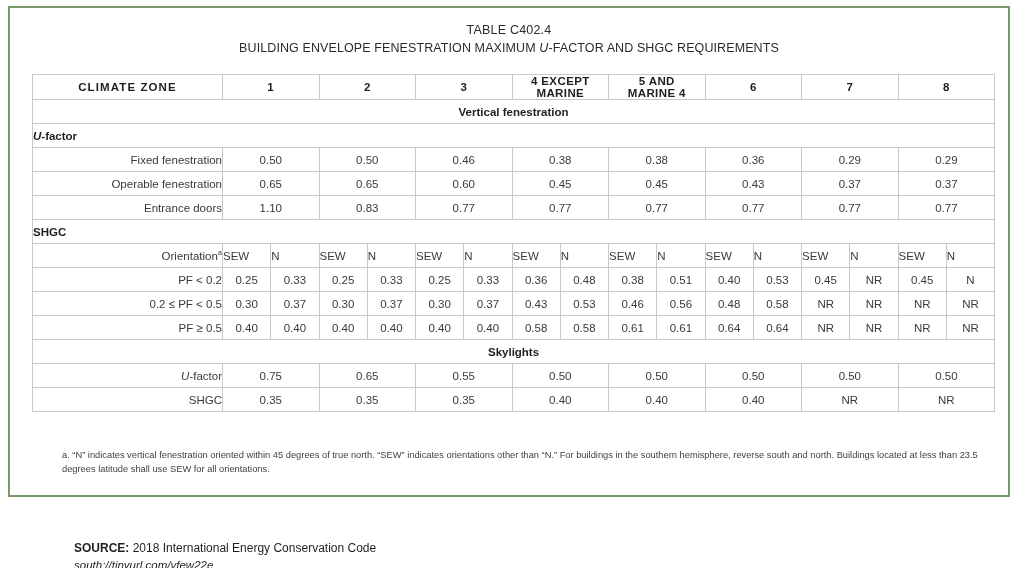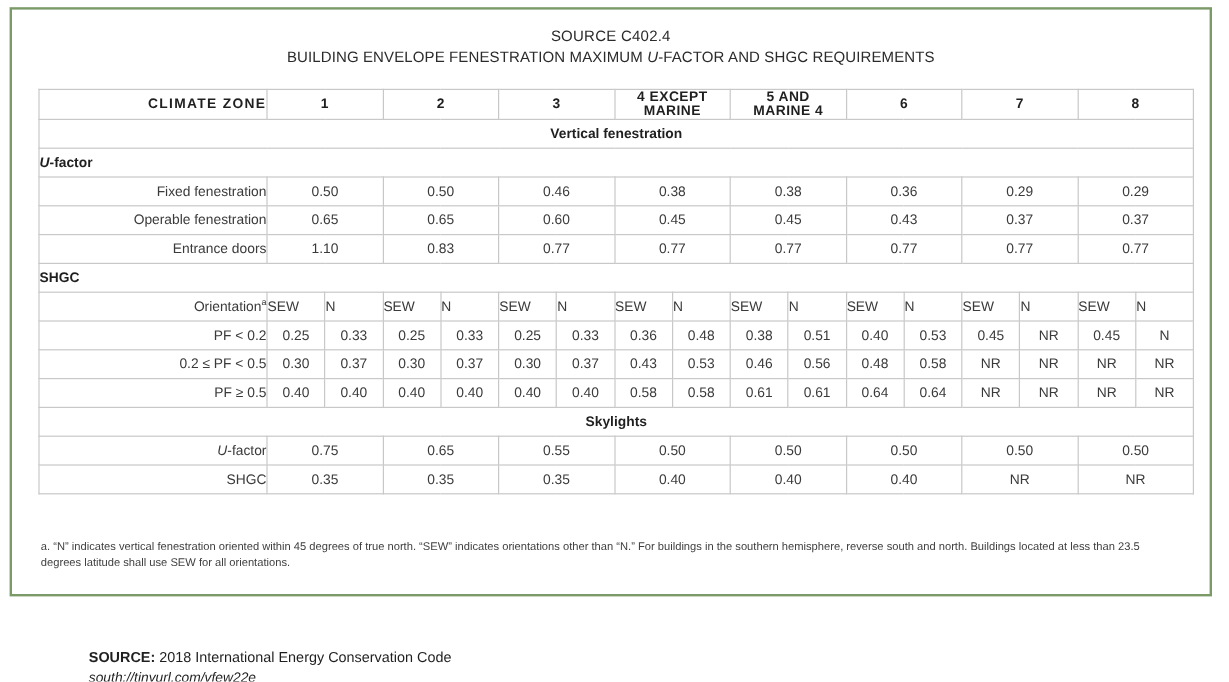--- a/index.html
+++ b/index.html
@@ -75,21 +75,20 @@
   .cz-head td {
     height: 47px;
     font-weight: bold;
     font-size: 11.5px;
     color: #1f1f1f;
     text-align: center;
     letter-spacing: 0.4px;
   }
   .cz-head td.zone-label {
     letter-spacing: 1.1px;
-    text-align: right;
   }
   .section-row td {
     height: 22px;
     text-align: center;
     font-weight: bold;
     font-size: 11.5px;
     color: #1f1f1f;
   }
   .subsection-row td {
     height: 22px;
@@ -131,20 +130,21 @@
     top: 430px;
     width: 960px;
   }
   .fn-main {
     font-size: 9.5px;
     color: #3f3f3f;
     line-height: 13px;
   }
   .fn-a {
     margin-top: 11px;
+    margin-left: 28px;
     font-size: 9.3px;
     color: #3f3f3f;
     line-height: 13.5px;
     width: 930px;
   }
 
   
   .source {
     position: absolute;
     left: 26px;
@@ -162,21 +162,21 @@
   }
 </style>
 </head>
 <body>
 
 <div id="page">
 
   <div class="green-card">
 
     <div class="title-block">
-      <div class="title-line1">SOURCE C402.4</div>
+      <div class="title-line1">TABLE C402.4</div>
       <div class="title-line2"><span>BUILDING ENVELOPE FENESTRATION MAXIMUM </span><span class="ital">U</span><span>-FACTOR AND SHGC REQUIREMENTS</span></div>
     </div>
 
     <div class="table-wrap">
       <table class="c402">
         <colgroup>
           <col style="width:190px">
           <col style="width:48.25px">
             <col style="width:48.25px">
           <col style="width:48.25px">

